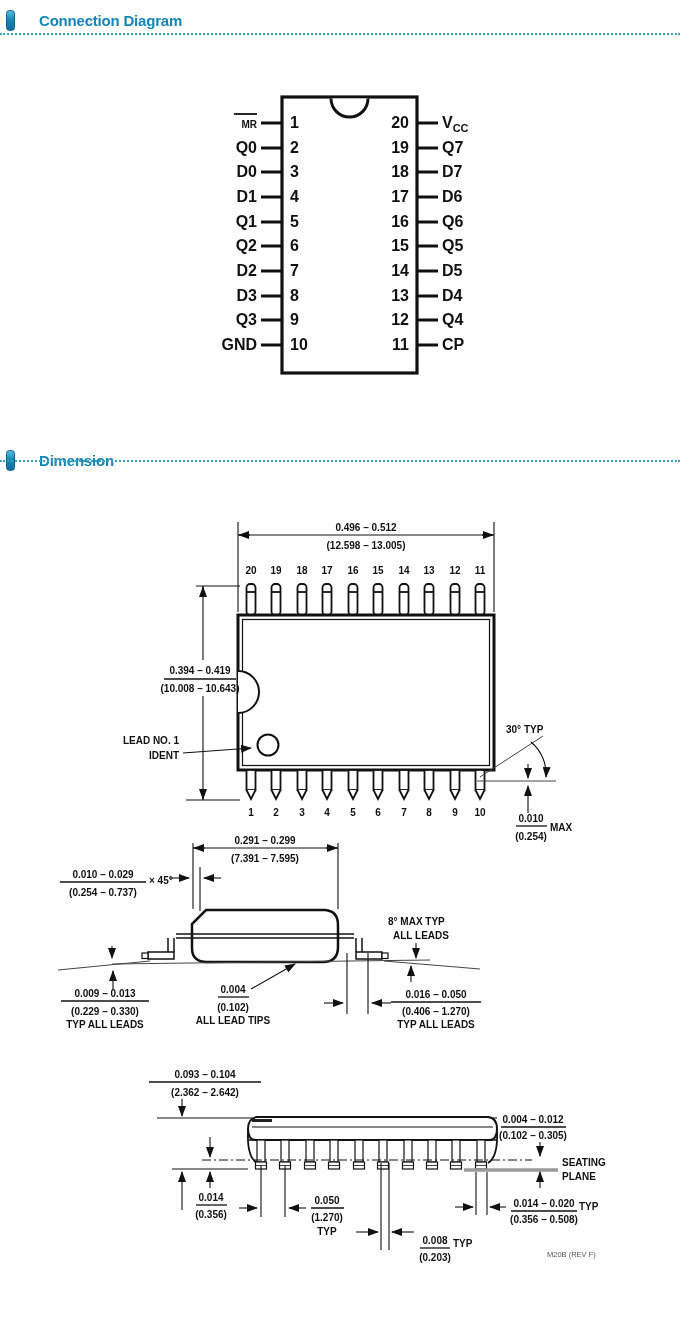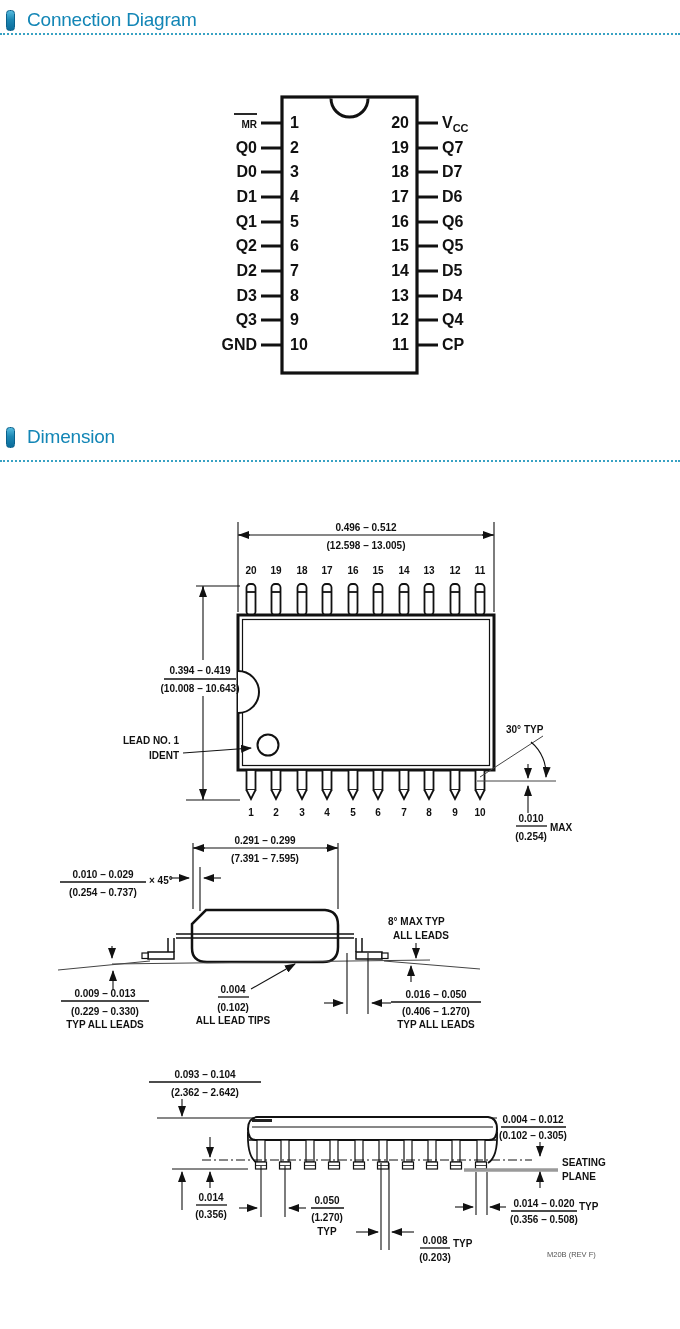--- a/index.html
+++ b/index.html
@@ -4,26 +4,26 @@
 <style>
   html,body{margin:0;padding:0;}
   body{width:680px;height:1329px;background:#ffffff;position:relative;overflow:hidden;
        font-family:"Liberation Sans",sans-serif;}
   .page{position:absolute;inset:0;width:680px;height:1329px;background:#fff;}
 
   .section-header{position:absolute;left:6px;display:flex;align-items:center;height:24px;}
   .section-bar{display:inline-block;width:7px;height:19px;border-radius:3.5px;
       background:linear-gradient(180deg,#55bbdf 0%,#1d88b4 45%,#0b6c9b 100%);
       border:1px solid #0a618c;margin-right:8px;}
-  .section-title{font-size:19px;font-weight:normal;color:#1386b6;letter-spacing:-0.2px;margin:4px;}
+  .section-title{font-size:15px;font-weight:bold;color:#1386b6;letter-spacing:-0.2px;margin:16px;}
   .dotted-rule{position:absolute;left:0;width:680px;height:0;border-top:2px dotted #38a2c3;}
 
   #hdr-connection{top:8px;}
   #rule-connection{top:33px;}
-  #hdr-dimension{top:425px;}
+  #hdr-dimension{top:448px;}
   #rule-dimension{top:460px;}
 
   #svg-pinout{position:absolute;left:0;top:90px;}
   #svg-dims{position:absolute;left:0;top:500px;}
   .stub{stroke:#111;stroke-width:3;}
   .pnum{font:bold 16px "Liberation Sans",sans-serif;fill:#111;}
   .plbl{font:bold 16px "Liberation Sans",sans-serif;fill:#111;}
   .psub{font:bold 11px "Liberation Sans",sans-serif;fill:#111;}
 
   

